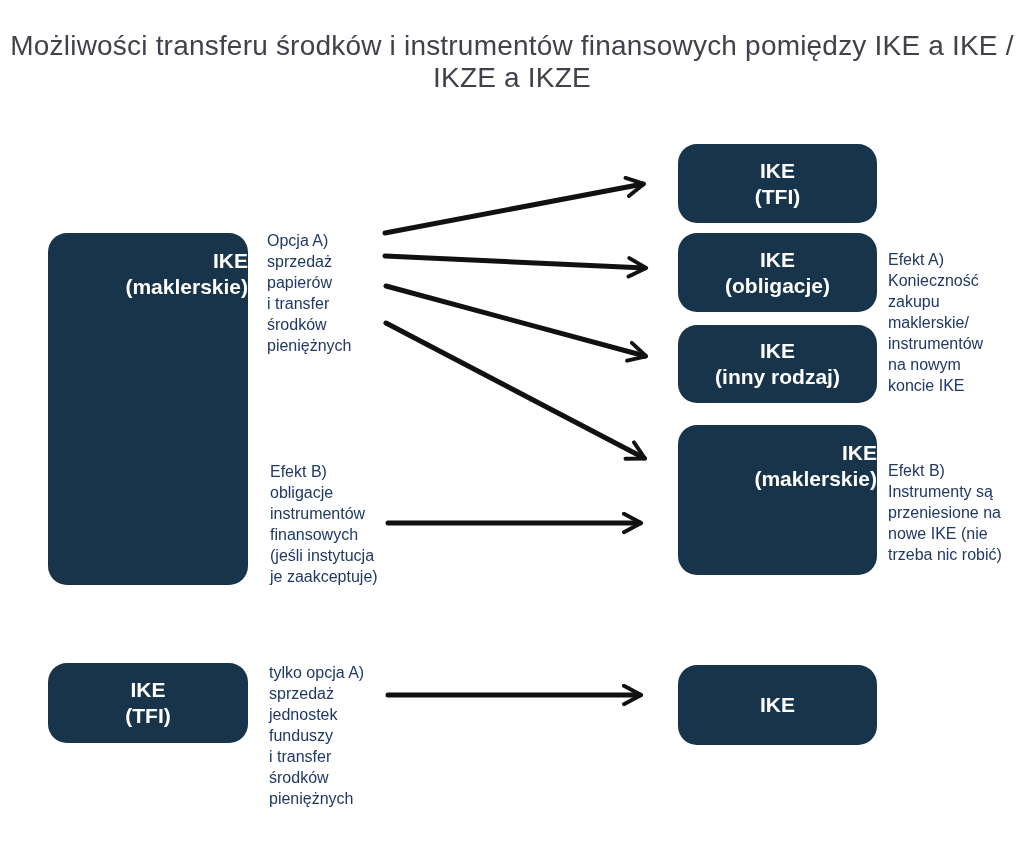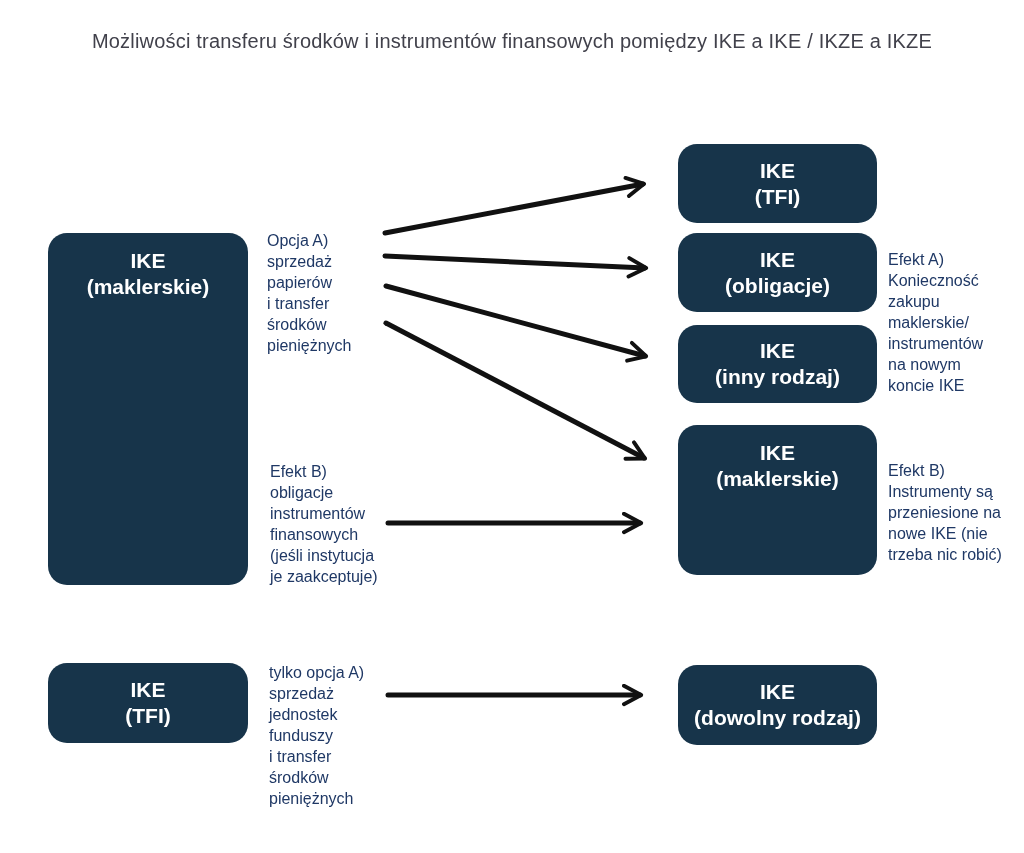--- a/index.html
+++ b/index.html
@@ -20,21 +20,21 @@
     width:1024px;
     height:853px;
     background:var(--page-bg);
     overflow:hidden;
   }
   .title,.subtitle{
     position:absolute;
     left:0;
     width:100%;
     text-align:center;
-    font-size:20px;
+    font-size:28px;
     color:var(--title-color);
     letter-spacing:.2px;
   }
   .title{top:30px;}
   .subtitle{top:63px;}
   .arrows{
     position:absolute;
     left:0;top:0;
     width:1024px;height:853px;
     pointer-events:none;
@@ -50,21 +50,21 @@
     fill:none;
   }
   .box{
     position:absolute;
     background:var(--box-bg);
     color:var(--box-text);
     border-radius:19px;
     font-weight:bold;
     font-size:21px;
     line-height:26px;
-    text-align:center;
+    text-align:right;
     box-sizing:border-box;
   }
   .box.v-center{
     display:flex;
     flex-direction:column;
     justify-content:center;
     align-items:center;
   }
   .box.v-top{
     padding-top:15px;
@@ -131,21 +131,20 @@
   <div class="box v-center box-right-inny">
     <div>IKE</div>
     <div>(inny rodzaj)</div>
   </div>
   <div class="box v-top box-right-maklerskie">
     <div>IKE</div>
     <div>(maklerskie)</div>
   </div>
   <div class="box v-center box-right-dowolny">
     <div>IKE</div>
-    <div>(dowolny rodzaj)</div>
   </div>
 
   <div class="note note-opcja-a">
     <div class="note-heading">Opcja A)</div>
     <div>sprzedaż</div>
     <div>papierów</div>
     <div>i transfer</div>
     <div>środków</div>
     <div>pieniężnych</div>
   </div>

